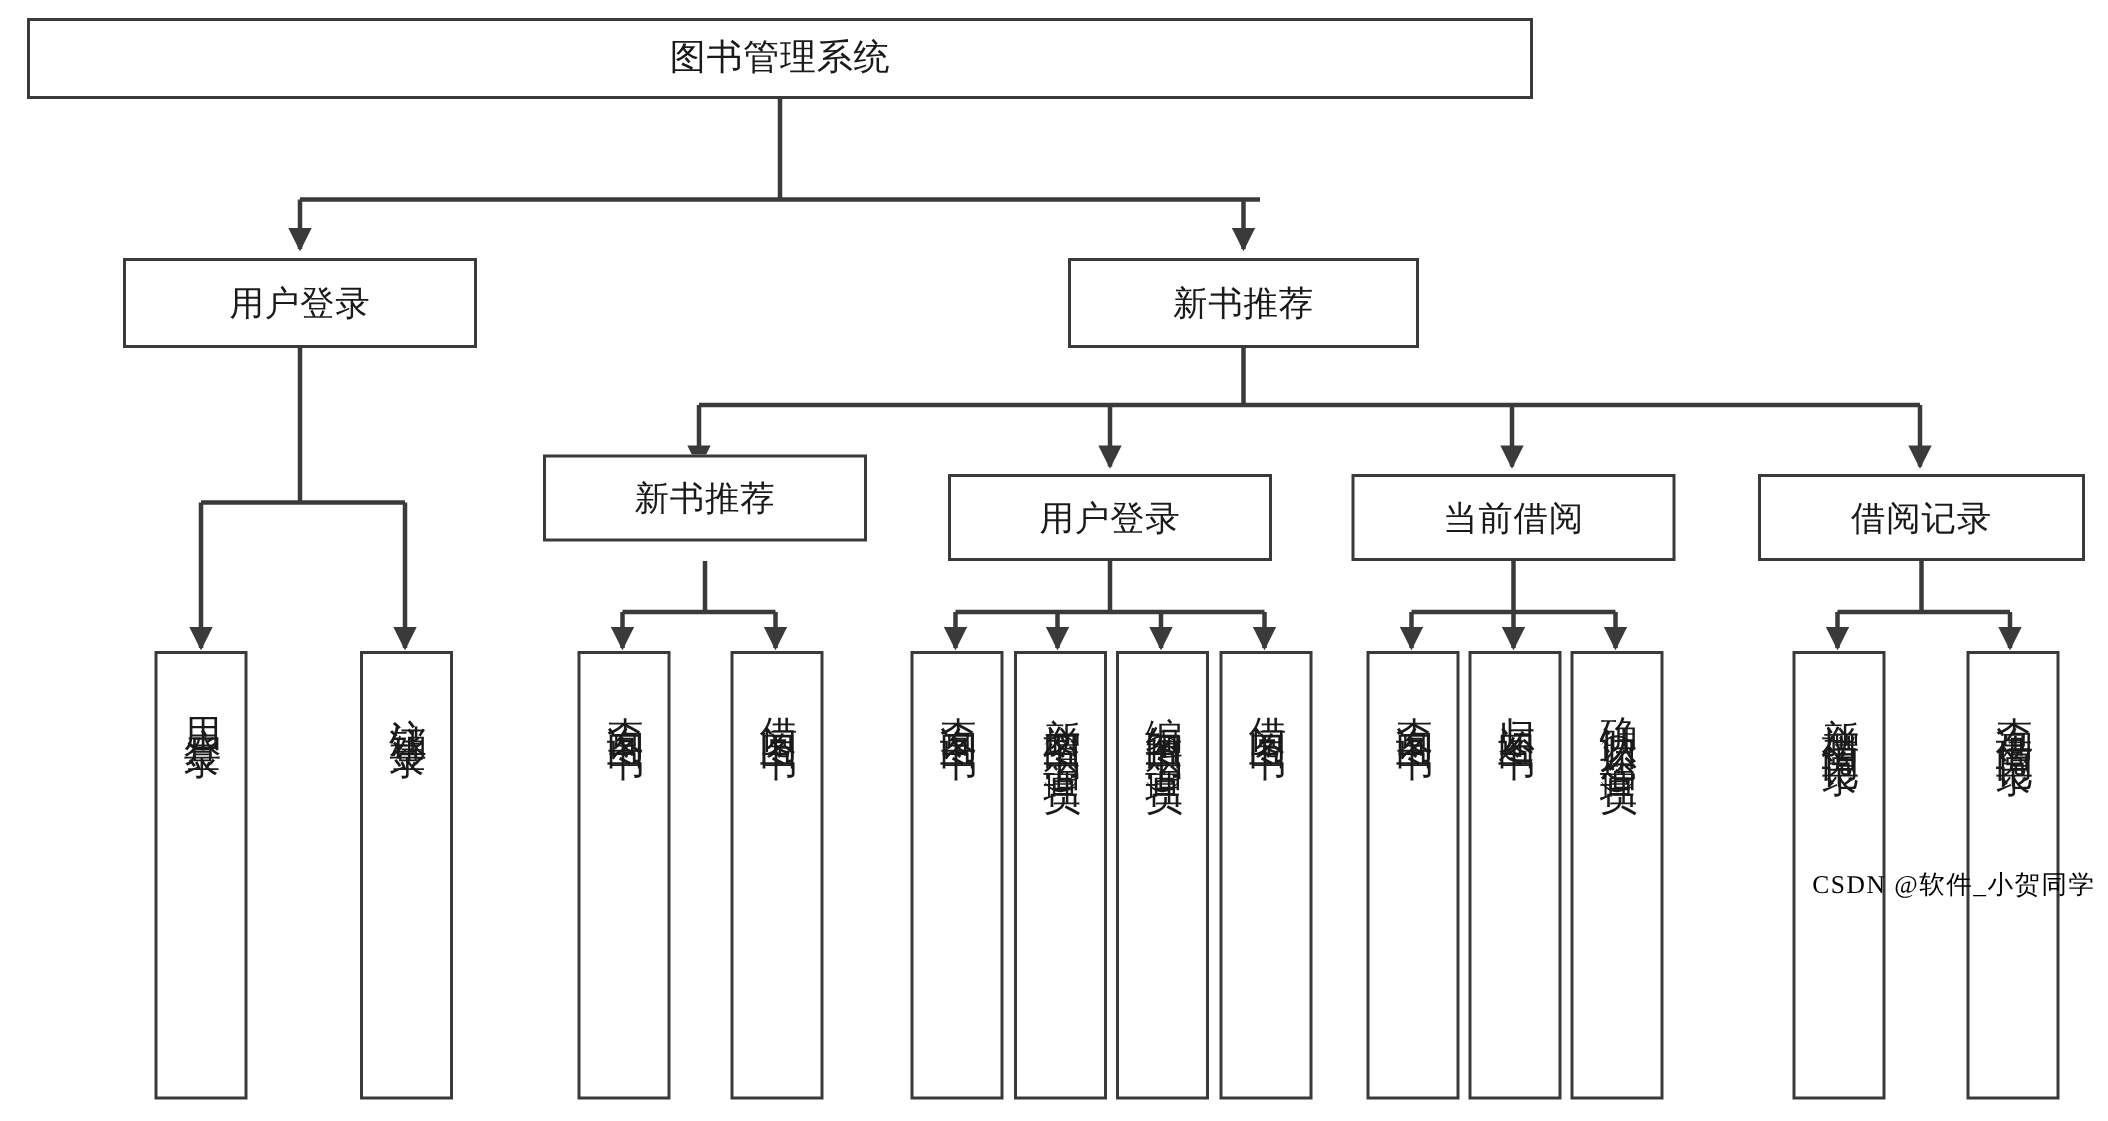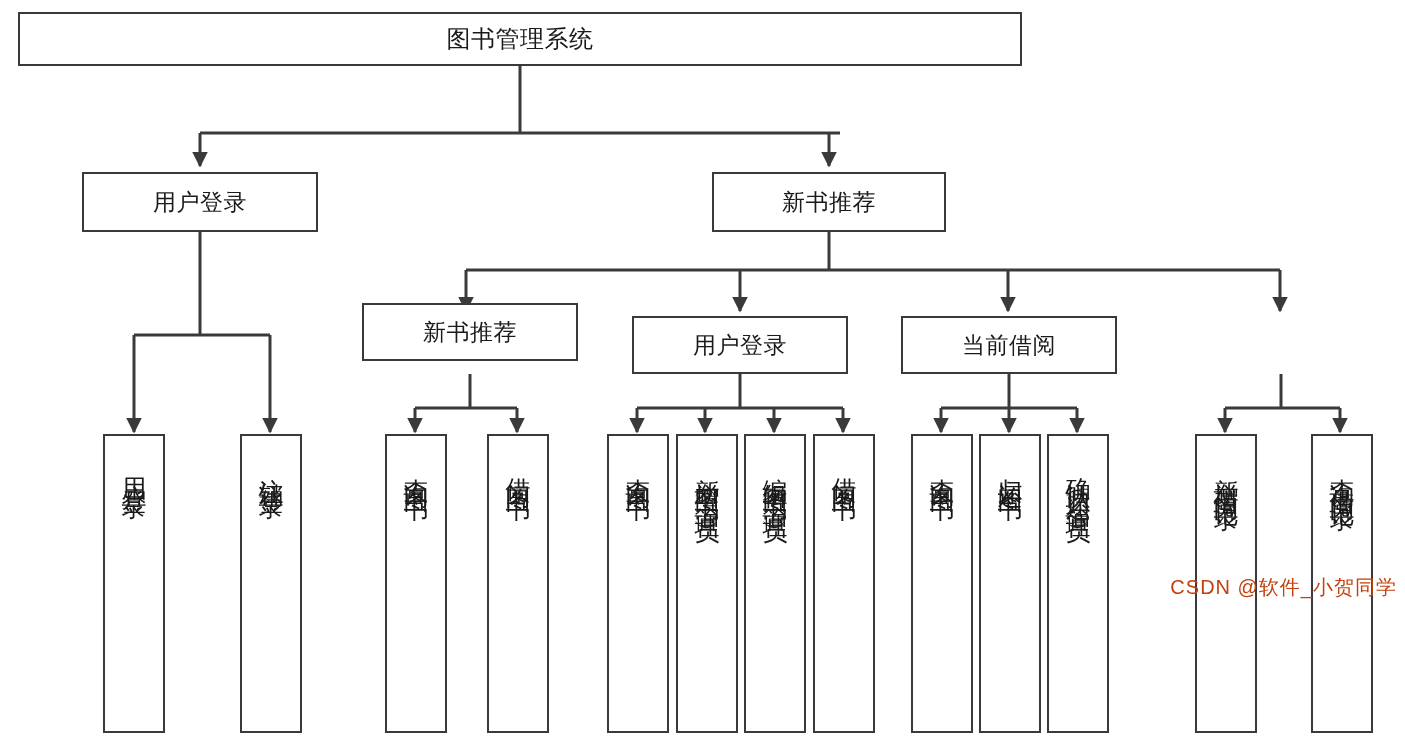--- a/index.html
+++ b/index.html
@@ -51,25 +51,26 @@
     writing-mode:vertical-rl;
     text-orientation:upright;
     font-size:25px;
     line-height:1.0;
     letter-spacing:6px;
     white-space:nowrap;
   }
   #watermark{
     position:absolute;
     right:8px;bottom:6px;
-    font-size:20px;
-    color:#c2410c;
+    font-size:17px;
+    color:#000000;
     letter-spacing:1px;
     z-index:5;
     white-space:nowrap;
+    font-family:Liberation Serif, serif;
   }
 </style>
 </head>
 <body>
 
 <div id="diagram">
 
   <svg id="wires" viewBox="0 0 1405 747" width="1405" height="747" xmlns="http://www.w3.org/2000/svg">
     <defs>
       <marker id="arrow" viewBox="0 0 10 10" refX="9" refY="5" markerWidth="5.2" markerHeight="5.2" orient="auto-start-reverse">
@@ -133,20 +134,23 @@
 
   <div class="node h-node" style="left:362px;top:303px;width:216px;height:58px;">
     <span class="lbl">新书推荐</span>
   </div>
   <div class="node h-node" style="left:632px;top:316px;width:216px;height:58px;">
     <span class="lbl">用户登录</span>
   </div>
   <div class="node h-node" style="left:901px;top:316px;width:216px;height:58px;">
     <span class="lbl">当前借阅</span>
   </div>
+  <div class="node h-node" style="left:1172px;top:316px;width:218px;height:58px;">
+    <span class="lbl">借阅记录</span>
+  </div>
 
   <div class="node v-node" style="left:103px;top:434px;width:62px;height:299px;">
     <span class="lbl">用户登录</span>
   </div>
   <div class="node v-node" style="left:240px;top:434px;width:62px;height:299px;">
     <span class="lbl">注销登录</span>
   </div>
 
   <div class="node v-node" style="left:385px;top:434px;width:62px;height:299px;">
     <span class="lbl">查询图书</span>

